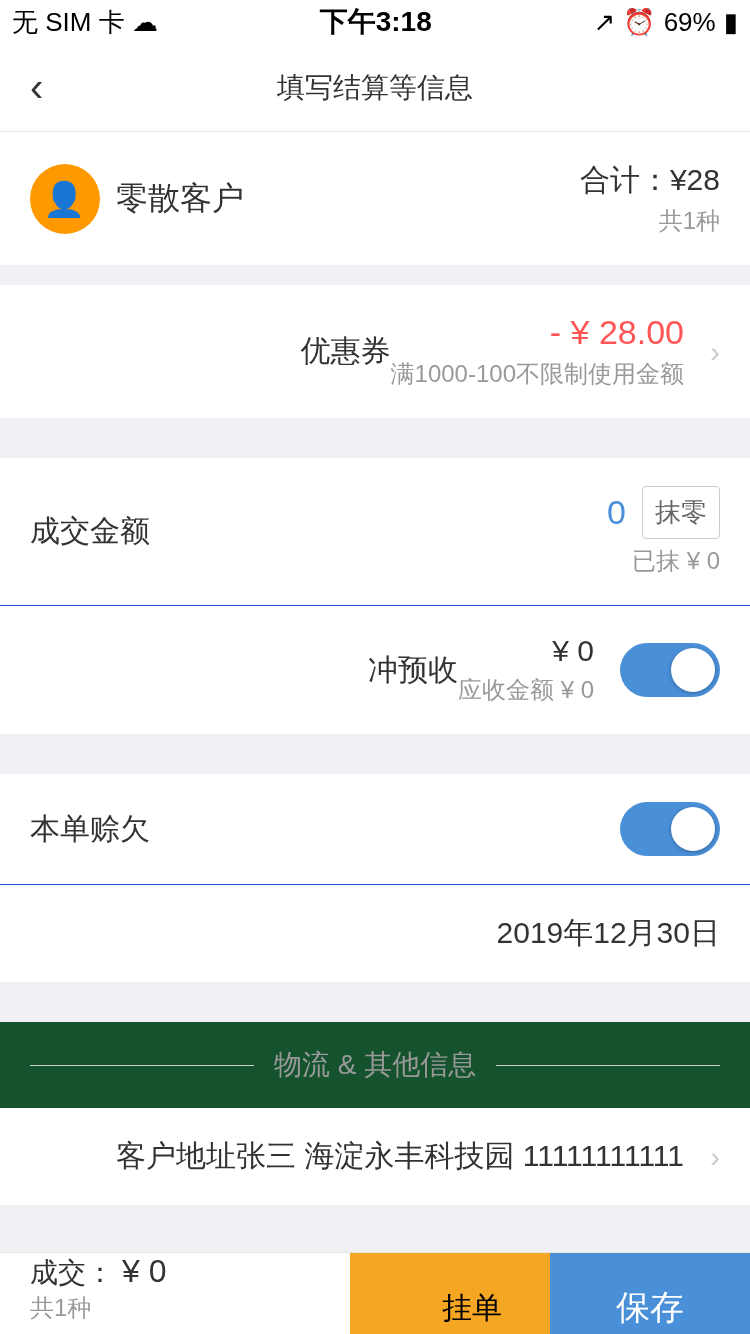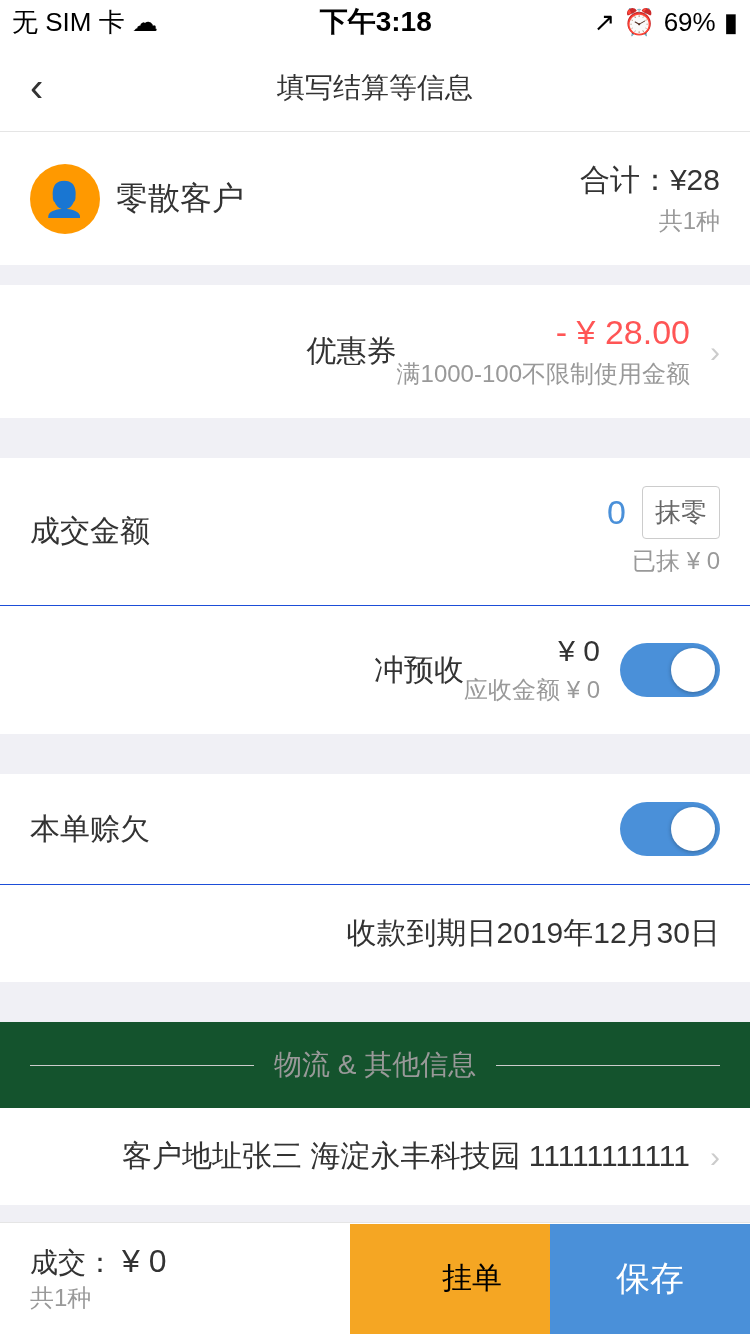--- a/index.html
+++ b/index.html
@@ -113,21 +113,21 @@
       border-bottom: 1px solid #1d4ed8;
       background: #fff;
     }
     .row-label {
       font-size: 30px;
       color: #333;
     }
     .row-right {
       display: flex;
       align-items: center;
-      gap: 20px;
+      gap: 26px;
     }
     .row-value {
       font-size: 30px;
       color: #333;
       text-align: right;
     }
     .row-value.highlight {
       color: #f55;
       font-size: 34px;
       font-weight: 500;
@@ -210,23 +210,23 @@
       color: #999;
       margin: 0 20px;
     }
 
     
     .bottom-bar {
       position: fixed;
       bottom: 0;
       left: 0;
       width: 750px;
-      height: 112px;
-      display: flex;
-      align-items: center;
+      height: 82px;
+      display: flex;
+      align-items: flex-start;
       background: #fff;
       border-top: 1px solid #e5e5e5;
     }
     .bottom-info {
       flex: 1;
       padding: 0 30px;
     }
     .bottom-deal-label {
       font-size: 28px;
       color: #333;
@@ -361,21 +361,20 @@
 
   <div class="card">
     <div class="row-item">
       <span class="row-label">本单赊欠</span>
       <div class="row-right">
         <div class="toggle"></div>
       </div>
     </div>
 
     <div class="row-item no-border">
-      <span class="row-label">收款到期日</span>
       <span class="row-value">2019年12月30日</span>
     </div>
   </div>
 
   <div class="section-divider"></div>
 
   <div class="logistics-header">
     <div class="logistics-line"></div>
     <span class="logistics-text">物流 &amp; 其他信息</span>
     <div class="logistics-line"></div>

